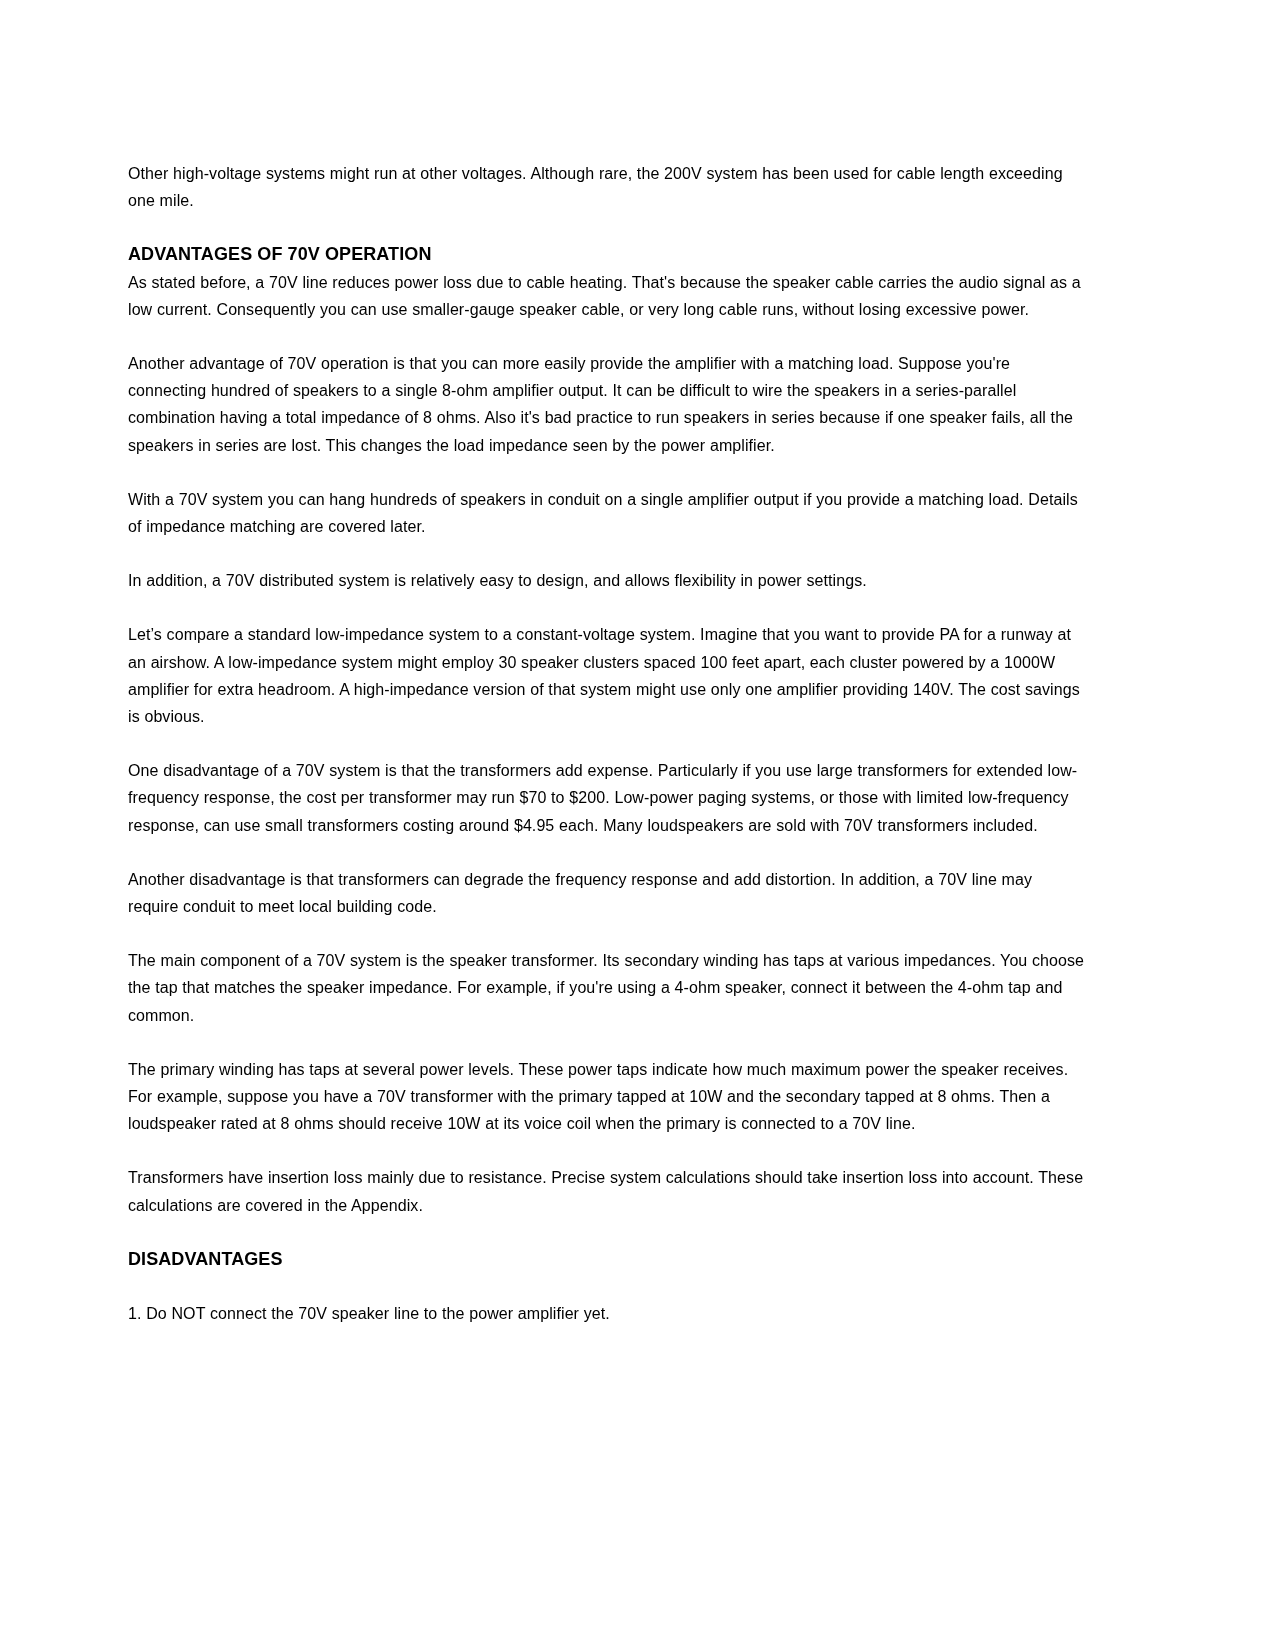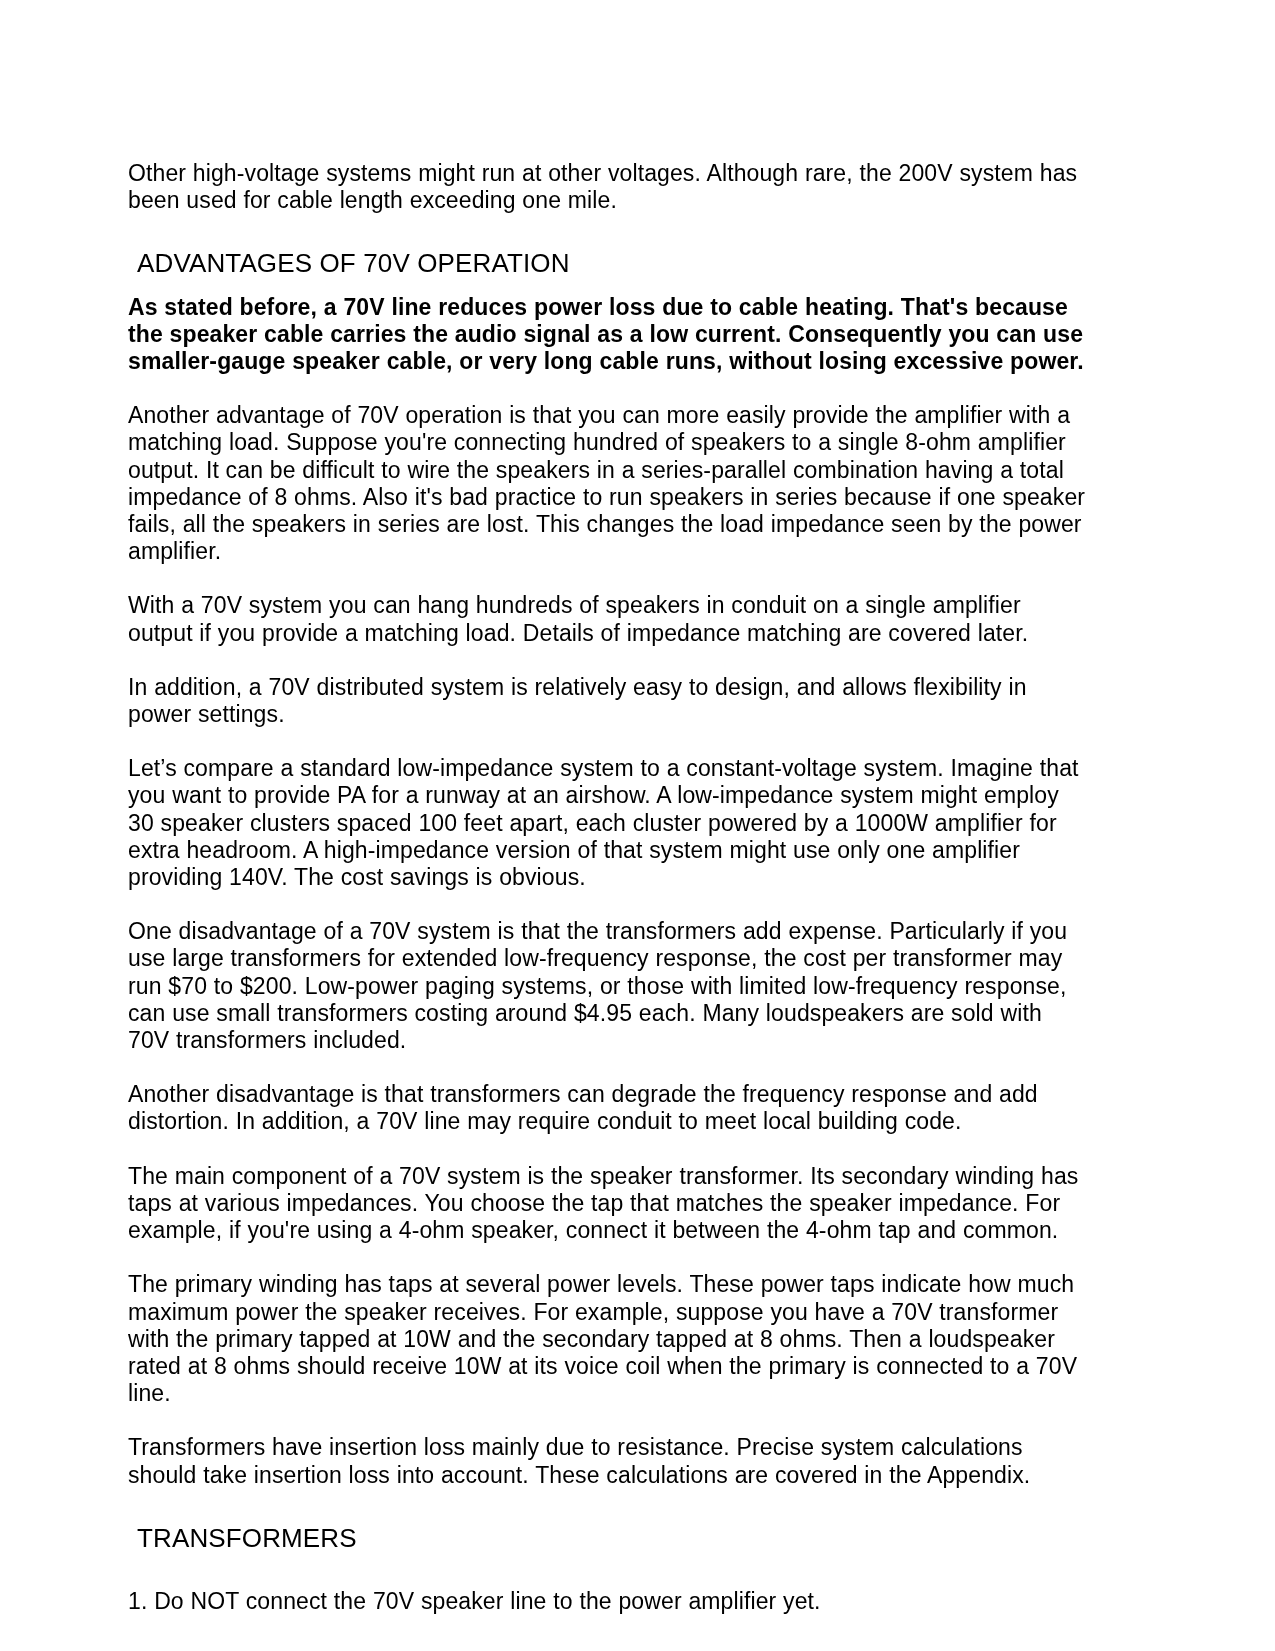--- a/index.html
+++ b/index.html
@@ -20,38 +20,38 @@
     box-sizing: border-box;
     overflow: hidden;
   }
   .content {
     position: absolute;
     left: 128px;
     top: 160px;
     width: 958px;
   }
   .para {
-    font-size: 23px;
+    font-size: 16px;
     line-height: 27.2px;
     margin: 0;
     text-align: left;
     letter-spacing: 0.005em;
     word-spacing: 0.01em;
   }
   .heading {
-    font-size: 26px;
+    font-size: 18px;
     line-height: 27.2px;
-    font-weight: normal;
-    margin: 9px;
+    font-weight: bold;
+    margin: 0;
     letter-spacing: 0.005em;
   }
   
   .gap-para { height: 27px; }
   .gap-section { height: 27px; }
-  .block + .block { margin-top: 16px; font-weight: bold; }
+  .block + .block { margin-top: 0; }
 </style>
 </head>
 <body>
 
 <div class="page">
   <div class="content">
 
     <p class="para block">Other high-voltage systems might run at other voltages. Although rare, the 200V system has been used for cable length exceeding one mile.</p>
     <div class="gap-section"></div>
 
@@ -79,21 +79,21 @@
 
     <p class="para block">The main component of a 70V system is the speaker transformer. Its secondary winding has taps at various impedances. You choose the tap that matches the speaker impedance. For example, if you're using a 4-ohm speaker, connect it between the 4-ohm tap and common.</p>
     <div class="gap-para"></div>
 
     <p class="para block">The primary winding has taps at several power levels. These power taps indicate how much maximum power the speaker receives. For example, suppose you have a 70V transformer with the primary tapped at 10W and the secondary tapped at 8 ohms. Then a loudspeaker rated at 8 ohms should receive 10W at its voice coil when the primary is connected to a 70V line.</p>
     <div class="gap-para"></div>
 
     <p class="para block">Transformers have insertion loss mainly due to resistance. Precise system calculations should take insertion loss into account. These calculations are covered in the Appendix.</p>
     <div class="gap-section"></div>
 
-    <div class="heading block">TRANSFORMERS</div>
+    <div class="heading block">DISADVANTAGES</div>
     <div class="gap-para"></div>
 
     <p class="para block">1. Do NOT connect the 70V speaker line to the power amplifier yet.</p>
     <div class="gap-para"></div>
 
 
   </div>
 </div>
 
 </body></html>

